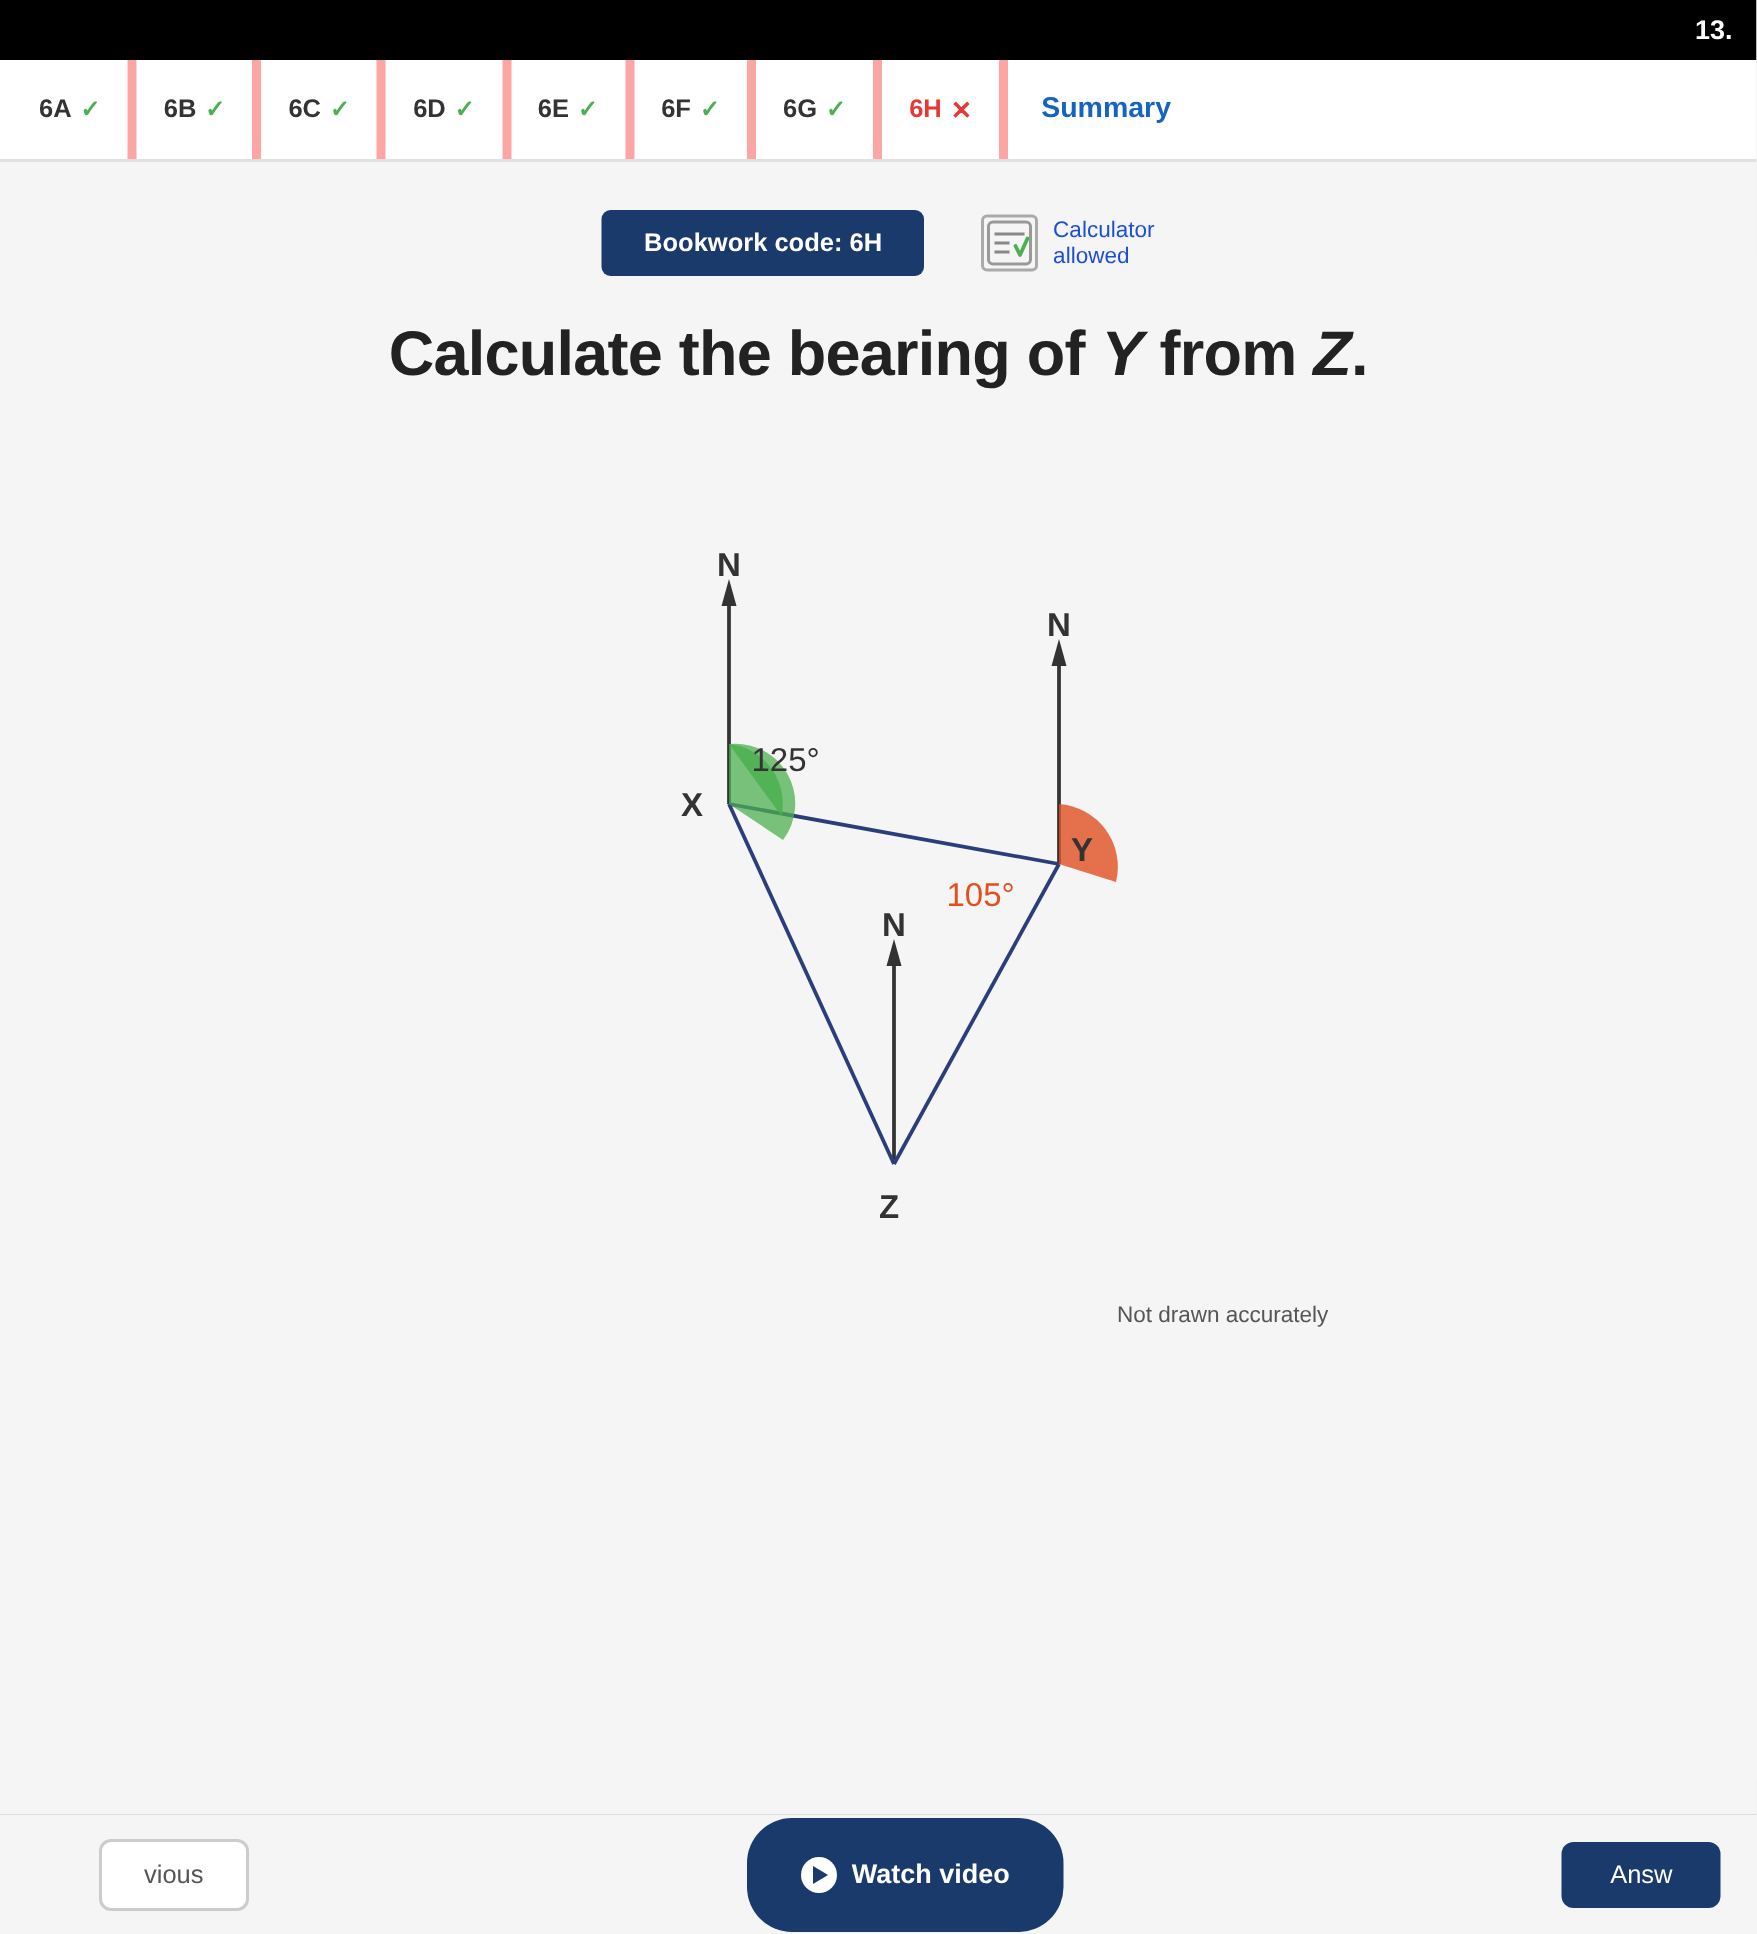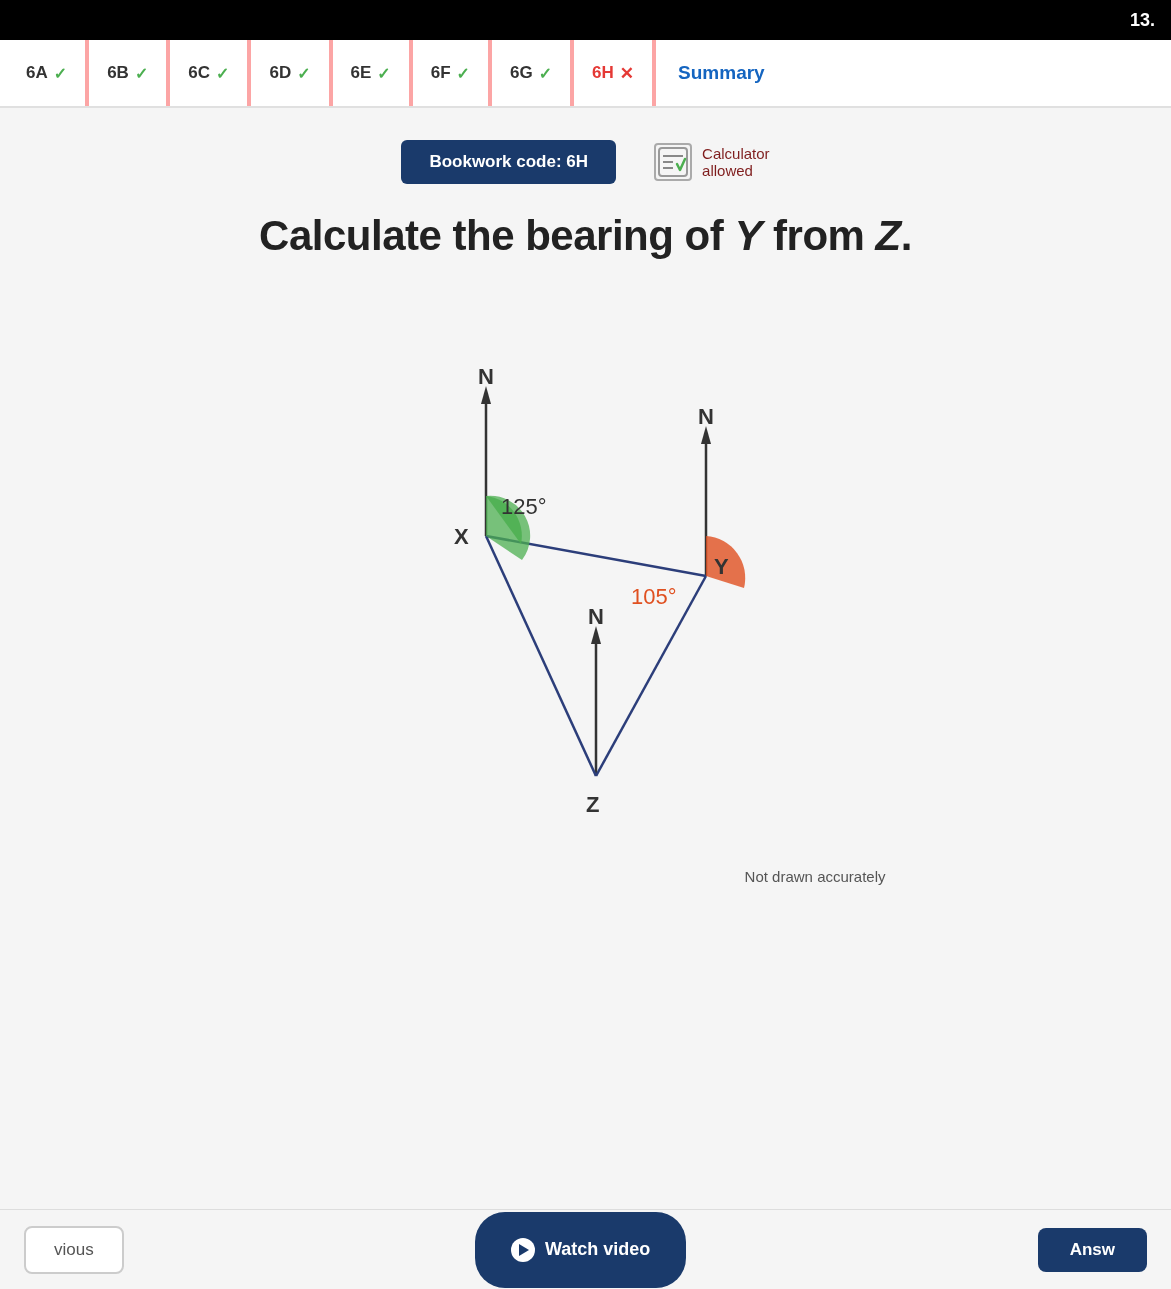--- a/index.html
+++ b/index.html
@@ -36,21 +36,21 @@
       padding: 0 8px;
       overflow: hidden;
     }
     .nav-tab {
       display: flex;
       align-items: center;
       padding: 0 18px;
       font-size: 17px;
       font-weight: 600;
       color: #333;
-      border-right: 4px solid #fca5a5;
+      border-right: 6px solid #fca5a5;
       cursor: pointer;
       white-space: nowrap;
     }
     .nav-tab .check {
       color: #4caf50;
       margin-left: 6px;
       font-size: 16px;
     }
     .nav-tab.active-wrong {
       color: #e53935;
@@ -92,21 +92,21 @@
       color: white;
       font-size: 17px;
       font-weight: 700;
       padding: 12px 28px;
       border-radius: 6px;
     }
     .calculator-info {
       display: flex;
       align-items: center;
       gap: 10px;
-      color: #7f1d1d;
+      color: #1d4ed8;
       font-size: 15px;
       margin-left: 14px;
     }
     .calc-icon {
       width: 38px;
       height: 38px;
       border: 2px solid #aaa;
       border-radius: 4px;
       display: flex;
       align-items: center;
@@ -162,20 +162,21 @@
     }
     .prev-btn {
       background: white;
       border: 2px solid #ccc;
       border-radius: 8px;
       padding: 12px 28px;
       font-size: 17px;
       color: #555;
       cursor: pointer;
       font-weight: 500;
+      margin-left: 42px;
     }
     .watch-video-btn {
       background: #1a3a6b;
       color: white;
       border: none;
       border-radius: 30px;
       padding: 26px 36px;
       font-size: 18px;
       font-weight: 600;
       cursor: pointer;
@@ -183,21 +184,21 @@
       align-items: center;
       gap: 10px;
     }
     .answer-btn {
       background: #1a3a6b;
       color: white;
       border: none;
       border-radius: 8px;
       padding: 12px 32px;
       font-size: 17px;
-      font-weight: 700;
+      font-weight: 400;
       cursor: pointer;
     }
   </style>
 </head>
 <body>
 
 <div class="top-bar">
   <span class="top-bar-number">13.</span>
 </div>
 

